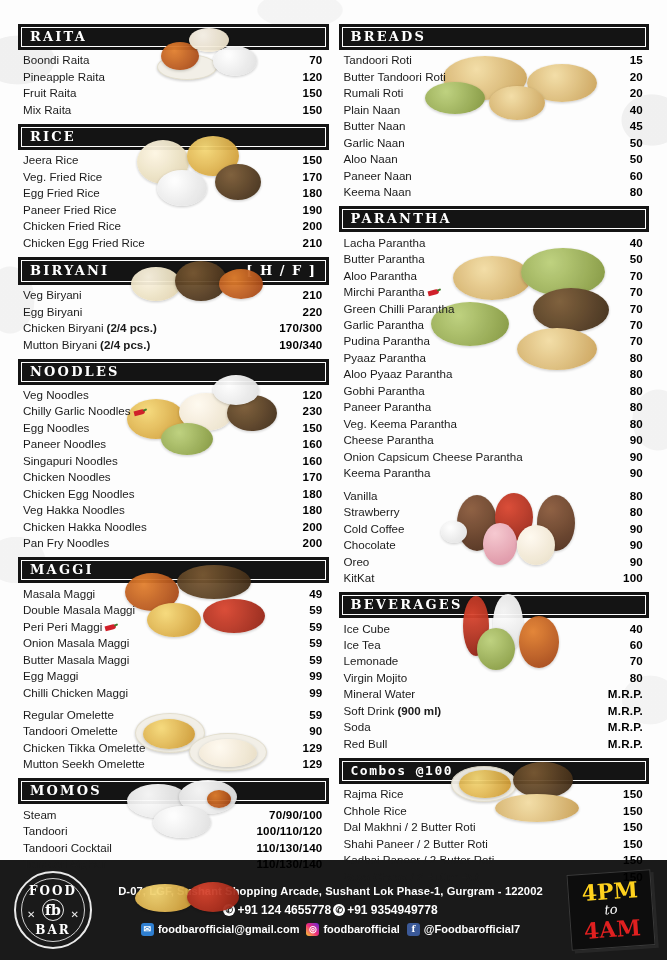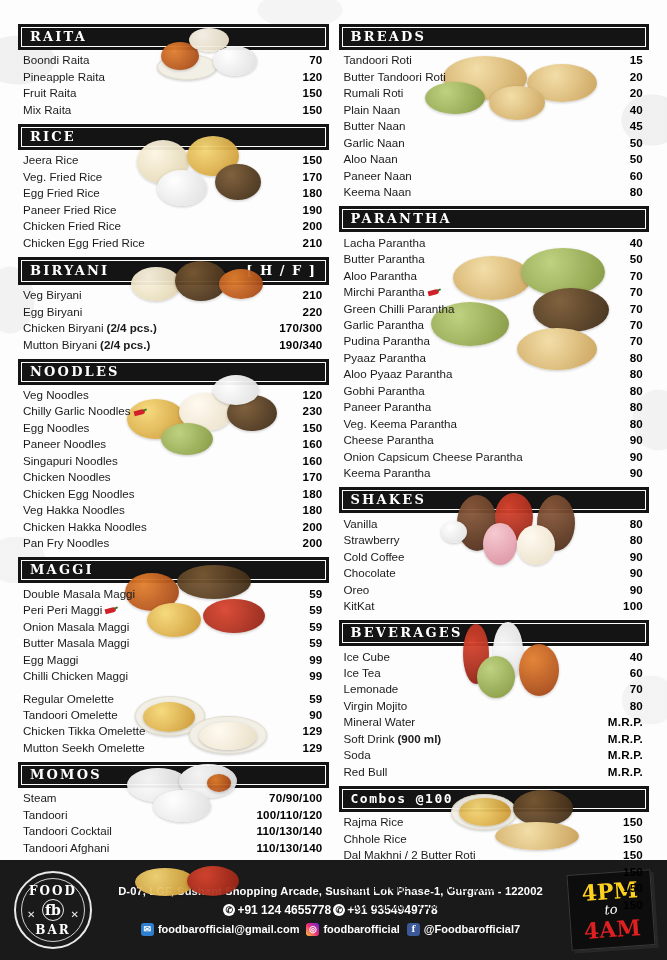--- a/index.html
+++ b/index.html
@@ -480,20 +480,26 @@
           </div>
           <div class="food" style="right: 48px; top: 8px; width: 160px; height: 76px;">
             <div class="blob dish-curry" style="left: 4px; top: 8px; width: 54px; height: 38px;"></div>
             <div class="blob dish-dark" style="left: 56px; top: 0px; width: 74px; height: 34px;"></div>
             <div class="blob dish-fried" style="left: 26px; top: 38px; width: 54px; height: 34px;"></div>
             <div class="blob dish-red" style="left: 82px; top: 34px; width: 62px; height: 34px;"></div>
           </div>
           <div class="items">
             <div class="item">
               <span class="item-name">
+                <span>Masala Maggi</span>
+              </span>
+              <span class="price">49</span>
+            </div>
+            <div class="item">
+              <span class="item-name">
                 <span>Double Masala Maggi</span>
               </span>
               <span class="price">59</span>
             </div>
             <div class="item">
               <span class="item-name">
                 <span>Peri Peri Maggi</span>
                 <span class="chili"></span>
               </span>
               <span class="price">59</span>
@@ -780,25 +786,20 @@
             </div>
             <div class="item">
               <span class="item-name">
                 <span>Keema Parantha</span>
               </span>
               <span class="price">90</span>
             </div>
           </div>
         </div>
         <div class="section">
-          <div class="sec-head">
-            <div class="sec-head-inner">
-              <span class="sec-title">SHAKES</span>
-            </div>
-          </div>
           <div class="food" style="right: 58px; top: 4px; width: 150px; height: 74px;">
             <div class="blob dish-choco" style="left: 16px; top: 4px; width: 40px; height: 56px;"></div>
             <div class="blob dish-red" style="left: 54px; top: 2px; width: 38px; height: 48px;"></div>
             <div class="blob dish-choco" style="left: 96px; top: 4px; width: 38px; height: 56px;"></div>
             <div class="blob dish-pink" style="left: 42px; top: 32px; width: 34px; height: 42px;"></div>
             <div class="blob dish-cream" style="left: 76px; top: 34px; width: 38px; height: 40px;"></div>
             <div class="blob dish-white" style="left: 0px; top: 30px; width: 26px; height: 22px;"></div>
           </div>
           <div class="items">
             <div class="item">

